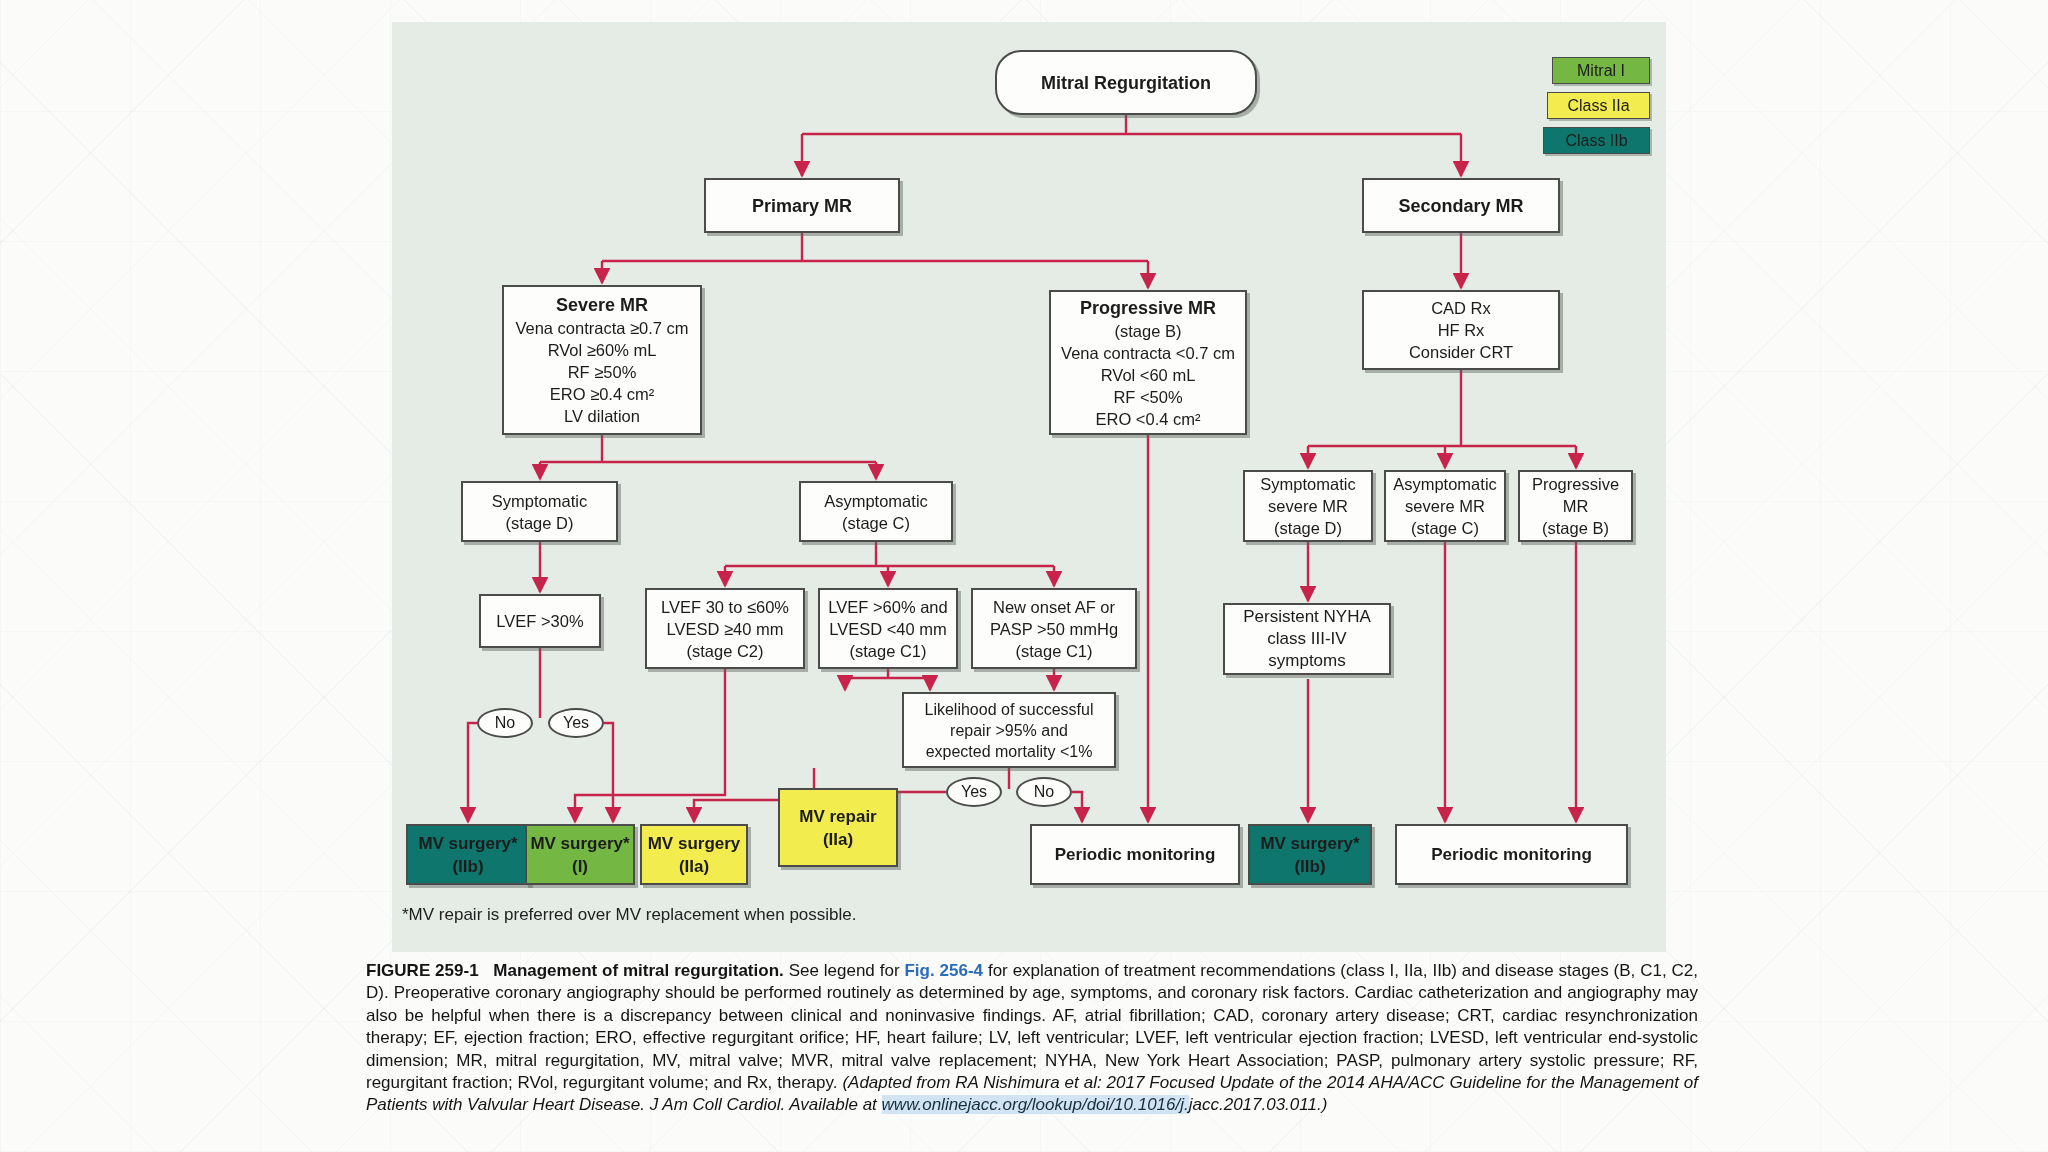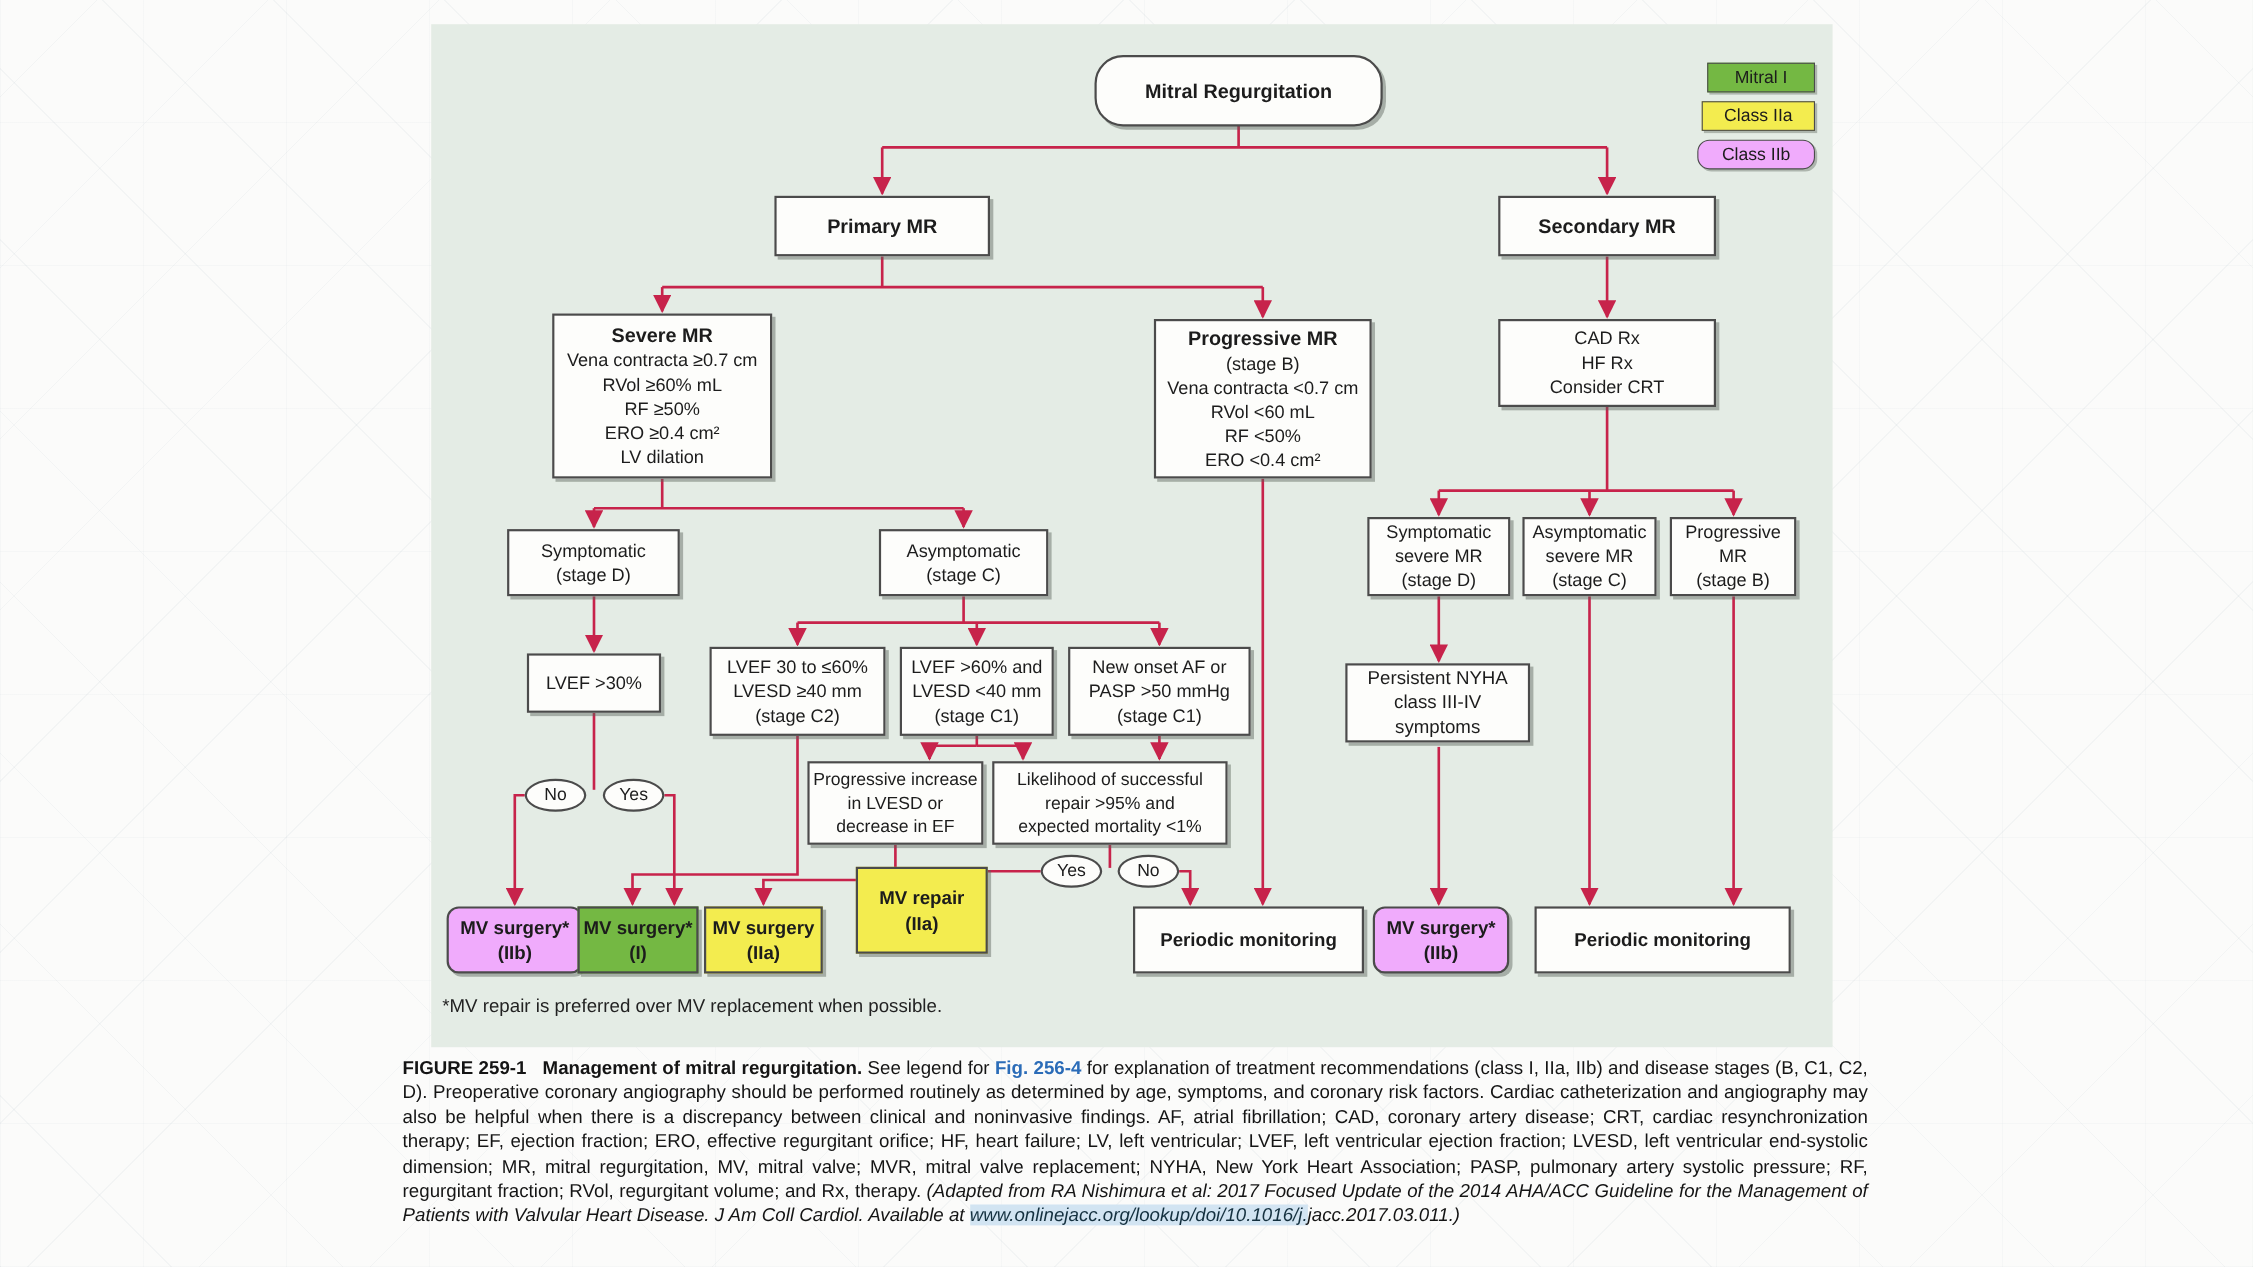--- a/index.html
+++ b/index.html
@@ -26,21 +26,21 @@
     box-shadow:3px 3px 0 rgba(90,100,90,0.45);
     text-align:center;color:#1c1c1c;
     display:flex;flex-direction:column;justify-content:center;
     font-size:16.5px;line-height:22px;
   }
   .fbox .t{font-weight:bold;font-size:18px;line-height:24px;}
   .hdr{font-weight:bold;font-size:18px;}
   .outcome{font-weight:bold;font-size:17px;line-height:23px;}
   .green{background:#74b843;}
   .yellow{background:#f3ec4f;}
-  .orange{background:#f0abfc;border-radius:11px;}
+  .orange{background:#0f766e;}
   .oval{
     position:absolute;box-sizing:border-box;
     background:#fdfdfb;border:2px solid #4b4b4b;border-radius:50%;
     display:flex;align-items:center;justify-content:center;
     font-size:16px;color:#1c1c1c;z-index:5;
   }
   .legend-item{
     position:absolute;box-sizing:border-box;
     border:1.5px solid #4b4b4b;box-shadow:2px 2px 0 rgba(90,100,90,0.4);
     display:flex;align-items:center;justify-content:center;
@@ -166,25 +166,20 @@
     <span>LVESD &lt;40 mm</span>
     <span>(stage C1)</span>
   </div>
 
   <div class="fbox" style="left:971px;top:588px;width:166px;height:81px;">
     <span>New onset AF or</span>
     <span>PASP &gt;50 mmHg</span>
     <span>(stage C1)</span>
   </div>
 
-  <div class="fbox" style="left:734px;top:692px;width:160px;height:76px;font-size:16px;line-height:21px;">
-    <span>Progressive increase</span>
-    <span>in LVESD or</span>
-    <span>decrease in EF</span>
-  </div>
 
   <div class="fbox" style="left:902px;top:692px;width:214px;height:76px;font-size:16px;line-height:21px;">
     <span>Likelihood of successful</span>
     <span>repair &gt;95% and</span>
     <span>expected mortality &lt;1%</span>
   </div>
 
   <div class="fbox" style="left:1243px;top:470px;width:130px;height:72px;">
     <span>Symptomatic</span>
     <span>severe MR</span>

